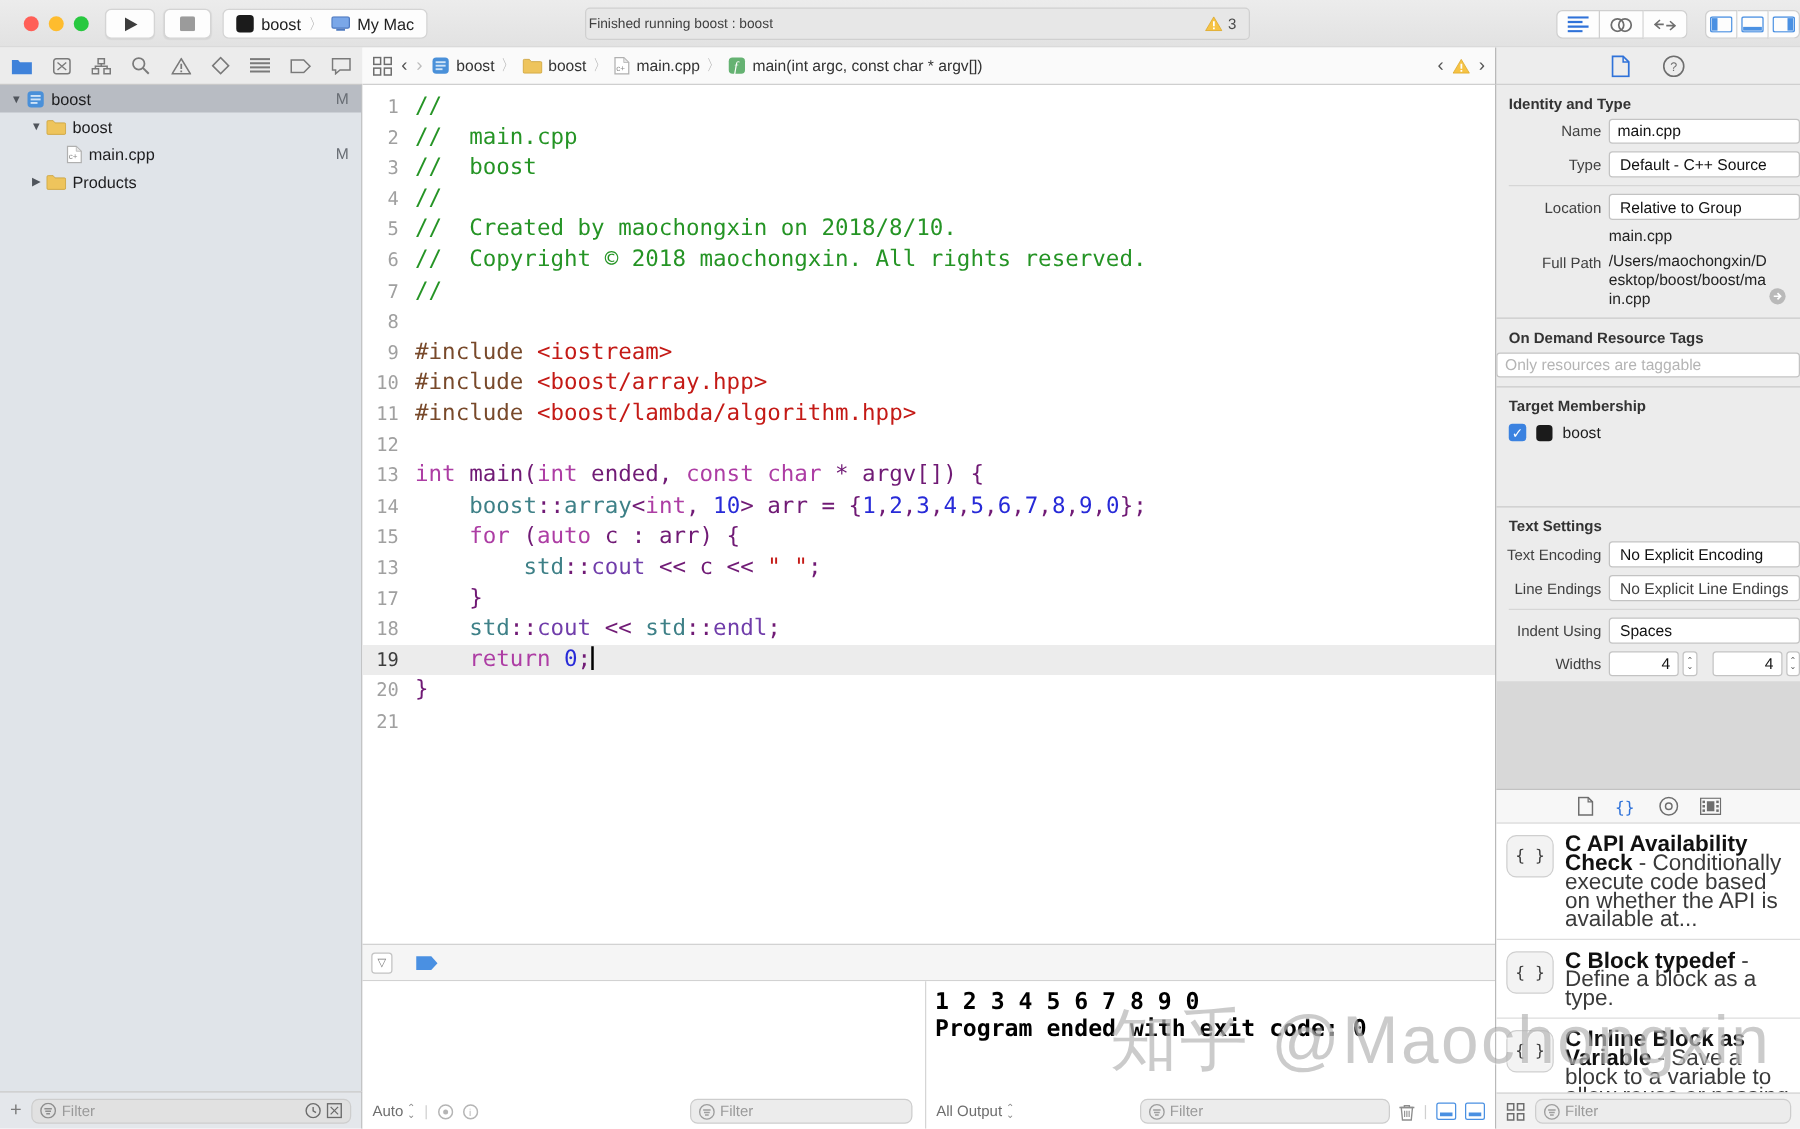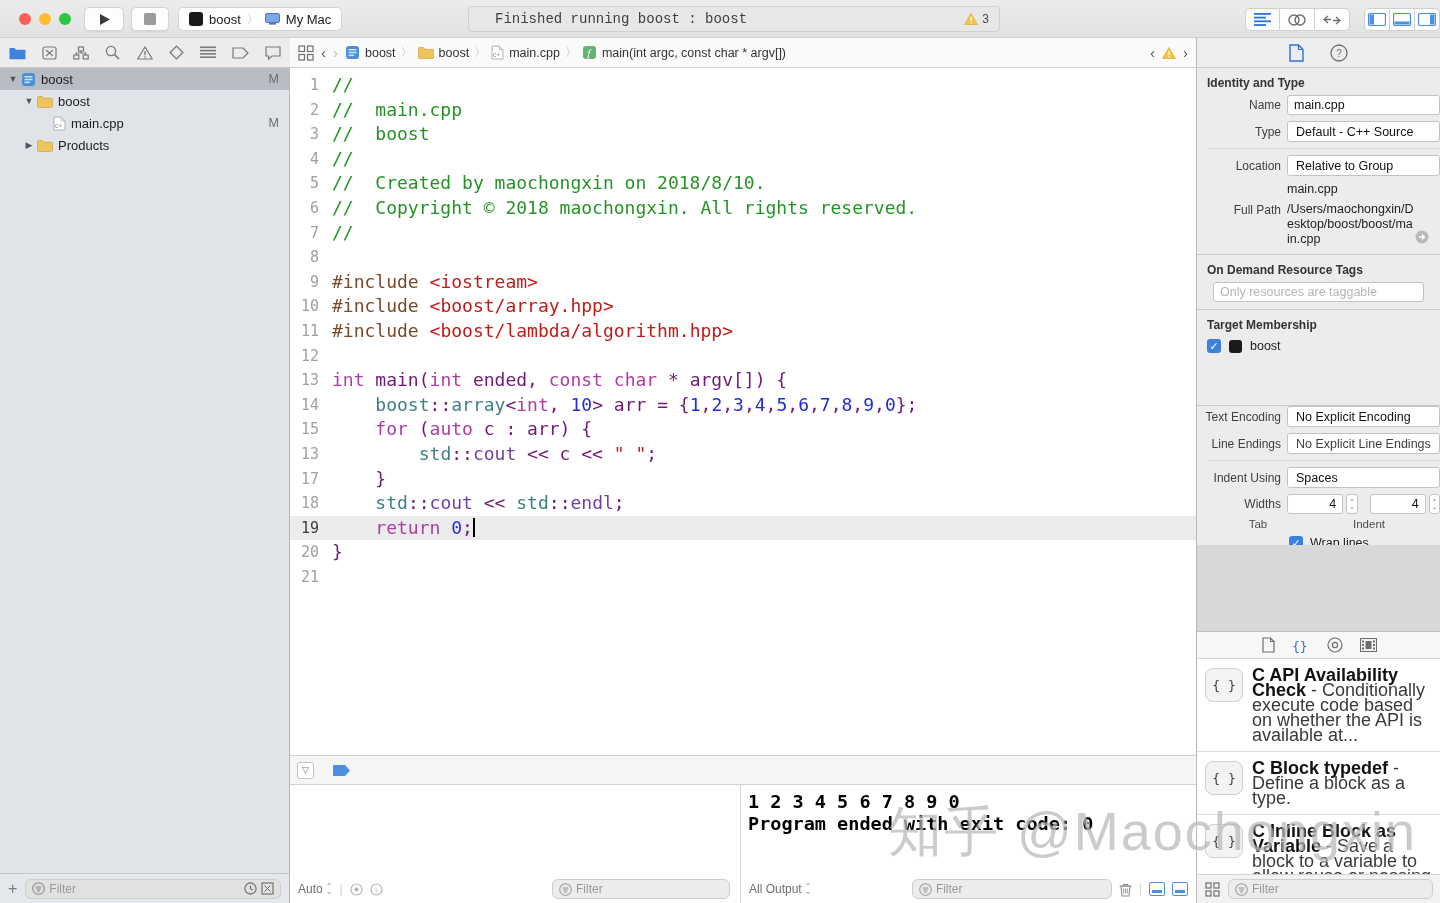--- a/index.html
+++ b/index.html
@@ -9,21 +9,21 @@
   svg{display:block;}
 
   
   #titlebar{left:0;top:0;width:1440px;height:38px;background:linear-gradient(#ececec,#e2e2e2);border-bottom:1px solid #cfcfcf;}
   .tl{width:12px;height:12px;border-radius:50%;position:absolute;top:13px;}
   .tbtn{position:absolute;top:7px;height:24px;background:#fdfdfd;border:1px solid #d4d4d4;border-radius:5px;display:flex;align-items:center;justify-content:center;box-shadow:0 .5px 1px rgba(0,0,0,.06);}
   #scheme{left:178px;top:7px;height:24px;background:#fdfdfd;border:1px solid #d4d4d4;border-radius:5px;display:flex;align-items:center;gap:6px;padding:0 10px;position:absolute;}
   .appicon{width:14px;height:14px;background:#1b1b1b;border-radius:3px;}
   .crumb-sep{color:#b0b0b0;font-size:12px;}
   #statusbox{left:468px;top:6px;width:532px;height:26px;background:#e7e7e7;border:1px solid #d0d0d0;border-radius:4px;position:absolute;display:flex;align-items:center;}
-  #statusbox .msg{margin-left:26px;font-size:14px;color:#404040;flex:1;font-family:Liberation Mono, monospace;}
+  #statusbox .msg{margin-left:2px;font-size:11px;color:#404040;flex:1;}
   .warnwrap{display:flex;align-items:center;gap:4px;margin-right:10px;color:#4a4a4a;font-size:12px;}
   .segGroup{position:absolute;top:8px;display:flex;}
   .seg{width:35px;height:23px;background:#fdfdfd;border:1px solid #cfcfcf;display:flex;align-items:center;justify-content:center;}
   .seg+.seg{border-left:none;}
   .seg:first-child{border-radius:5px 0 0 5px;}
   .seg:last-child{border-radius:0 5px 5px 0;}
 
   
   #navIconBar{left:0;top:38px;width:290px;height:30px;background:#ececec;border-bottom:1px solid #c9c9c9;display:flex;align-items:center;justify-content:space-between;padding:0 9px;}
   #jumpbar{left:290px;top:38px;width:906px;height:30px;background:#fafafa;border-bottom:1px solid #cfcfcf;display:flex;align-items:center;gap:7px;padding:0 8px;font-size:12.5px;color:#333;}
@@ -504,34 +504,35 @@
     <span class="ilab" style="padding-top:1px;">Full Path</span>
     <span class="fullpath">/Users/maochongxin/Desktop/boost/boost/main.cpp</span>
     <svg width="14" height="14" style="margin-top:28px;">
         <circle cx="7" cy="7" r="6.5" fill="#b9b9b9"></circle>
         <path d="M4 7 h5 M7 4.5 L9.5 7 L7 9.5" fill="none" stroke="#fff" stroke-width="1.3"></path>
       </svg>
   </div>
   <div class="secDiv"></div>
 
   <div class="secHead">On Demand Resource Tags</div>
-  <div class="irow" style="padding:0 16px;">
+  <div class="irow" style="padding:0 0;">
     <span class="field" style="width:100%;color:#b5b5b5;margin-left:0;">Only resources are taggable</span>
   </div>
   <div class="secDiv"></div>
 
   <div class="secHead">Target Membership</div>
   <div class="tmrow">
     <span class="cbox">✓</span>
     <span class="appicon" style="width:13px;height:13px;"></span>
     <span>boost</span>
   </div>
   <div style="height:45px;"></div>
   <div class="secDiv"></div>
 
+  <div class="secHead">Text Settings</div>
   <div class="irow">
     <span class="ilab">Text Encoding</span>
     <span class="ddown">No Explicit Encoding</span>
   </div>
   <div class="irow">
     <span class="ilab">Line Endings</span>
     <span class="ddown gray">No Explicit Line Endings</span>
   </div>
   <div class="thinDiv"></div>
   <div class="irow">

